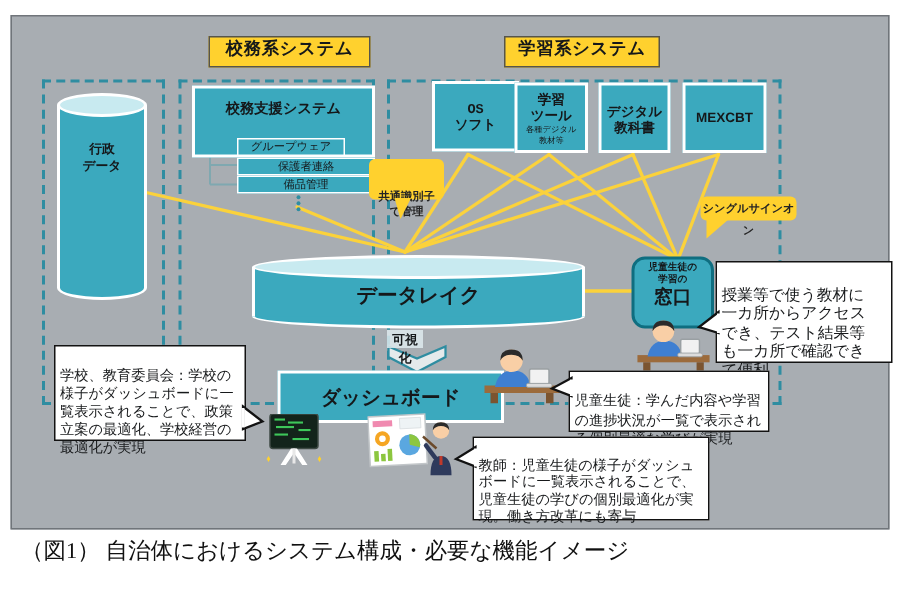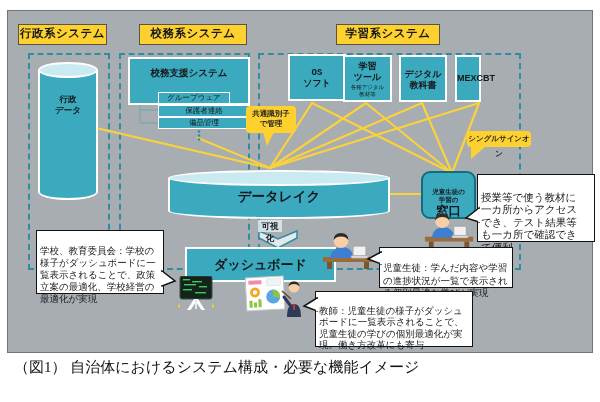--- a/index.html
+++ b/index.html
@@ -36,30 +36,30 @@
   .cyl { z-index:3; }
   .cyl .cap-top, .cyl .cap-bottom, .cyl .shaft { position:absolute; left:0; right:0; }
   .cyl .cap-bottom { bottom:0; height:16px; border-radius:50%; background:#3ba9be; border:2px solid #fff; }
   .cyl .shaft { top:8px; bottom:8px; background:#3ba9be; border-left:2px solid #fff; border-right:2px solid #fff; }
   .cyl .cap-top { top:0; height:16px; border-radius:50%; background:#c8eaf0; border:2px solid #fff; }
   .cyl .cyl-label { position:absolute; left:0; right:0; text-align:center; font-weight:bold; }
 
   
   #madoguchi-box {
     left:421px; top:171px; width:55px; height:48px; background:#3ba9be;
-    border:2.5px solid #0f6e80; border-radius:9px; text-align:center; z-index:3; padding-top:15px;
+    border:2.5px solid #0f6e80; border-radius:9px; text-align:center; z-index:3; padding-top:2px;
   }
   #madoguchi-box .small { font-size:6.5px; font-weight:bold; line-height:8px; }
   #madoguchi-box .big   { font-size:12.5px; font-weight:bold; line-height:15px; }
 
   
   .ybubble { background:#ffd12e; border-radius:4px; z-index:5;
     font-weight:bold; text-align:center; color:#242424; }
   #bubble-common-id { left:246px; top:106px; width:50px; height:27px;
-    font-size:7.5px; line-height:10px; padding-top:3px; }
+    font-size:7.5px; line-height:10px; padding-top:20px; }
   #bubble-common-id::after { content:""; position:absolute; left:17px; bottom:-13px;
     border-left:4px solid transparent; border-right:7px solid transparent;
     border-top:14px solid #ffd12e; }
   #bubble-sso { left:467px; top:131px; width:64px; height:16px;
     font-size:7.5px; line-height:15px; }
   #bubble-sso::after { content:""; position:absolute; left:4px; bottom:-12px;
     border-right:15px solid transparent; border-top:13px solid #ffd12e; }
 
   
   .callout { background:#fff; border:1.5px solid #121212; z-index:6;
@@ -116,21 +116,20 @@
       <path d="M140 88 V123 M140 97.5 H158 M140 110 H158 M140 123 H158"></path>
     </g>
     <g fill="#2f8da1">
       <circle cx="199" cy="131.5" r="1.3"></circle>
         <circle cx="199" cy="135.5" r="1.3"></circle>
         <circle cx="199" cy="139.5" r="1.3"></circle>
     </g>
     <polygon points="259,231 278,239 297,231 297,238 278,248 259,238" fill="#e4eaeb" stroke="#2f8da1" stroke-width="1.5"></polygon>
   </svg>
 
-  <div class="abs group-header" style="left:18px; top:24px; width:89px; height:21px;">行政系システム</div>
   <div class="abs group-header" style="left:139px; top:24px; width:108px; height:21px;">校務系システム</div>
   <div class="abs group-header" style="left:336px; top:24px; width:104px; height:21px;">学習系システム</div>
 
   <div class="abs cyl" style="left:38px; top:62px; width:60px; height:138px;">
     <div class="cap-bottom"></div>
       <div class="shaft"></div>
       <div class="cap-top"></div>
     <div class="cyl-label ml" style="top:32px; font-size:8.5px; line-height:11px;">行政
 データ</div>
   </div>
@@ -147,21 +146,21 @@
   <div class="abs node" style="left:399px; top:55px; width:48px; height:47px; padding-top:12px;">
     <div class="bold-label ml" style="font-size:9px; line-height:11px;">デジタル
 教科書</div>
   </div>
   <div class="abs node" style="left:343px; top:55px; width:49px; height:47px; padding-top:4px;">
     <div class="bold-label ml" style="font-size:9px; line-height:11px;">学習
 ツール</div>
     <div class="ml" style="font-size:5.5px; line-height:7px; margin-top:1px;">各種デジタル
 教材等</div>
   </div>
-  <div class="abs node" style="left:455px; top:55px; width:26px; height:47px; font-weight:bold; font-size:9px; line-height:43px;">MEXCBT</div>
+  <div class="abs node" style="left:455px; top:55px; width:56px; height:47px; font-weight:bold; font-size:9px; line-height:43px;">MEXCBT</div>
 
   <div class="abs ybubble ml" id="bubble-common-id">共通識別子
 で管理</div>
   <div class="abs ybubble" id="bubble-sso">シングルサインオン</div>
 
   <div class="abs cyl" style="left:168px; top:170px; width:222px; height:49px;">
     <div class="cap-bottom"></div>
       <div class="shaft"></div>
       <div class="cap-top"></div>
     <div class="cyl-label" style="top:18px; font-size:13.5px;">データレイク</div>

